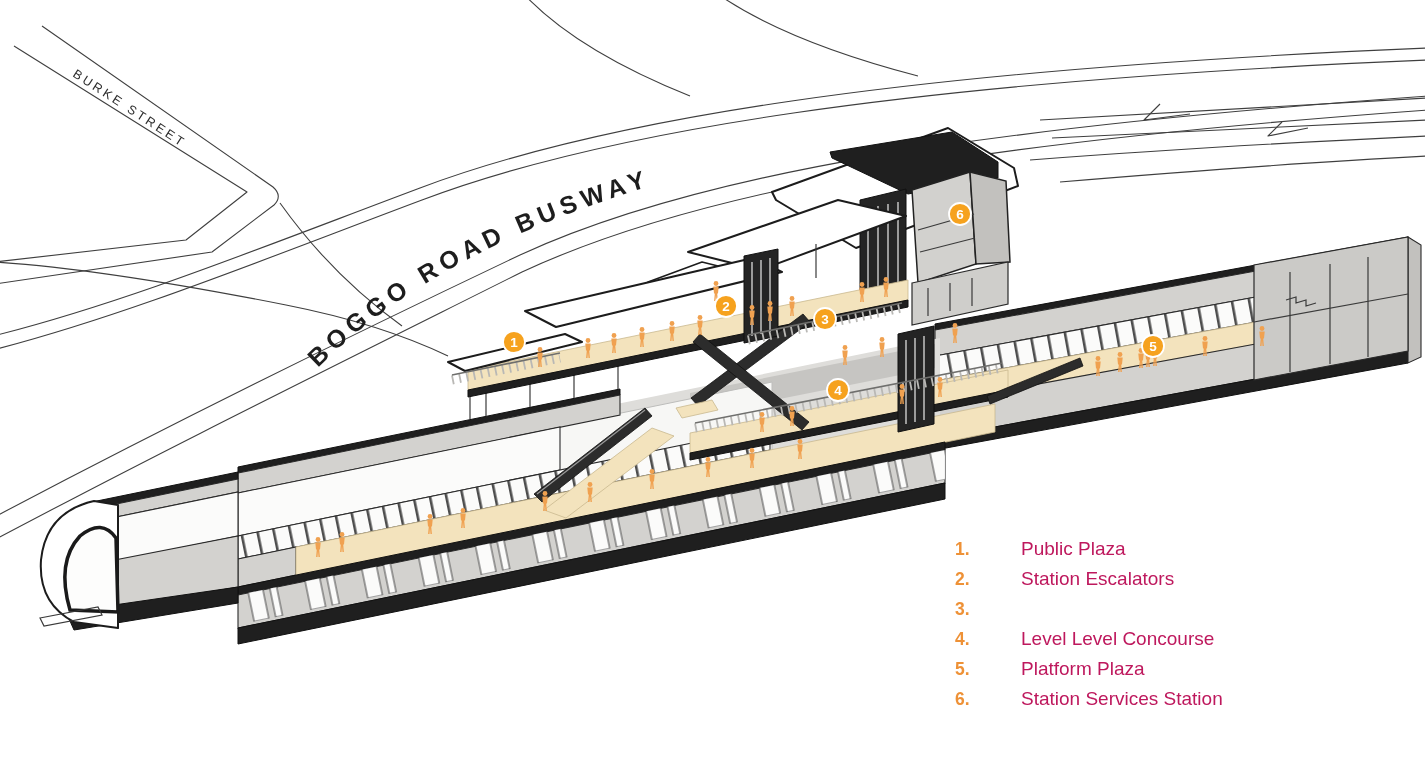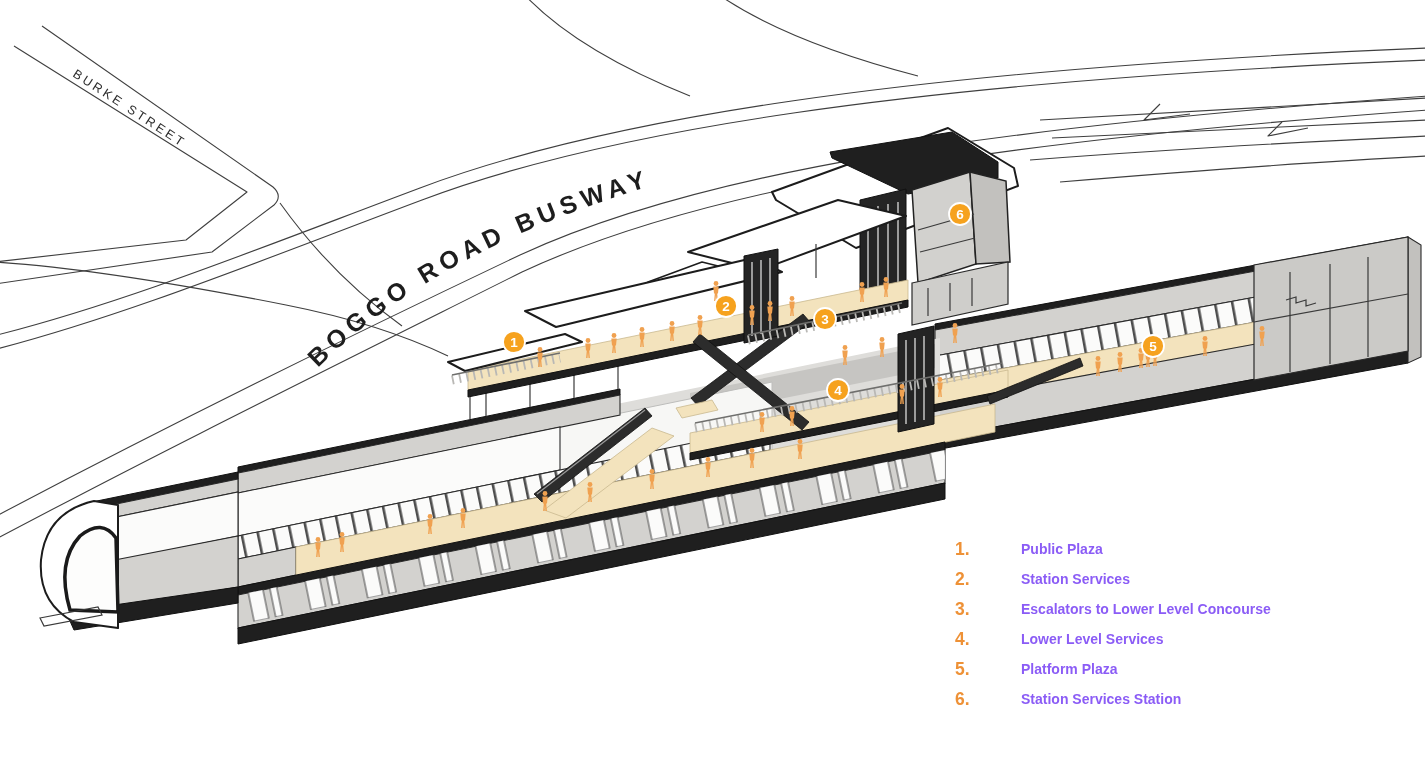--- a/index.html
+++ b/index.html
@@ -18,21 +18,21 @@
   .shaft{fill:#242424;stroke:#111;stroke-width:1;}
   .slit{stroke:#cfcfce;stroke-width:1.4;}
   .postrow{fill:none;stroke:#B9B8B5;stroke-width:9;stroke-dasharray:1.8 5.5;}
   .rail{fill:none;stroke:#6f6f6d;stroke-width:1.6;}
   .busway-text{font-weight:bold;font-size:25px;letter-spacing:5.5px;fill:#1d1d1d;}
   .street-text{font-size:12.5px;letter-spacing:3px;fill:#2e2e2e;}
   .marker-num{font-size:13.5px;font-weight:bold;fill:#ffffff;text-anchor:middle;}
   #legend{position:absolute;left:955px;top:534px;}
   .legend-row{display:flex;height:30px;align-items:center;}
   .legend-num{width:66px;font-size:17.5px;font-weight:bold;color:#EE9136;}
-  .legend-label{font-size:14px;font-weight:bold;color:#8b5cf6;white-space:nowrap;}
+  .legend-label{font-size:19px;font-weight:normal;color:#be185d;white-space:nowrap;}
 </style>
 </head>
 <body>
 
 <div id="stage">
 <svg id="drawing" width="1425" height="778" viewBox="0 0 1425 778" xmlns="http://www.w3.org/2000/svg">
 
   <defs>
     <pattern id="ticksL" width="16" height="60" patternUnits="userSpaceOnUse" patternTransform="rotate(-11.6)">
       <rect x="0" y="0" width="2.6" height="60" fill="#2e2e2e"></rect>
@@ -262,29 +262,28 @@
   </g>
 </svg>
 
 <div id="legend">
   <div class="legend-row">
     <span class="legend-num">1.</span>
     <span class="legend-label">Public Plaza</span>
   </div>
   <div class="legend-row">
     <span class="legend-num">2.</span>
-    <span class="legend-label">Station Services</span>
+    <span class="legend-label">Station Escalators</span>
   </div>
   <div class="legend-row">
     <span class="legend-num">3.</span>
-    <span class="legend-label">Escalators to Lower Level Concourse</span>
   </div>
   <div class="legend-row">
     <span class="legend-num">4.</span>
-    <span class="legend-label">Lower Level Services</span>
+    <span class="legend-label">Level Level Concourse</span>
   </div>
   <div class="legend-row">
     <span class="legend-num">5.</span>
     <span class="legend-label">Platform Plaza</span>
   </div>
   <div class="legend-row">
     <span class="legend-num">6.</span>
     <span class="legend-label">Station Services Station</span>
   </div>
 </div>

